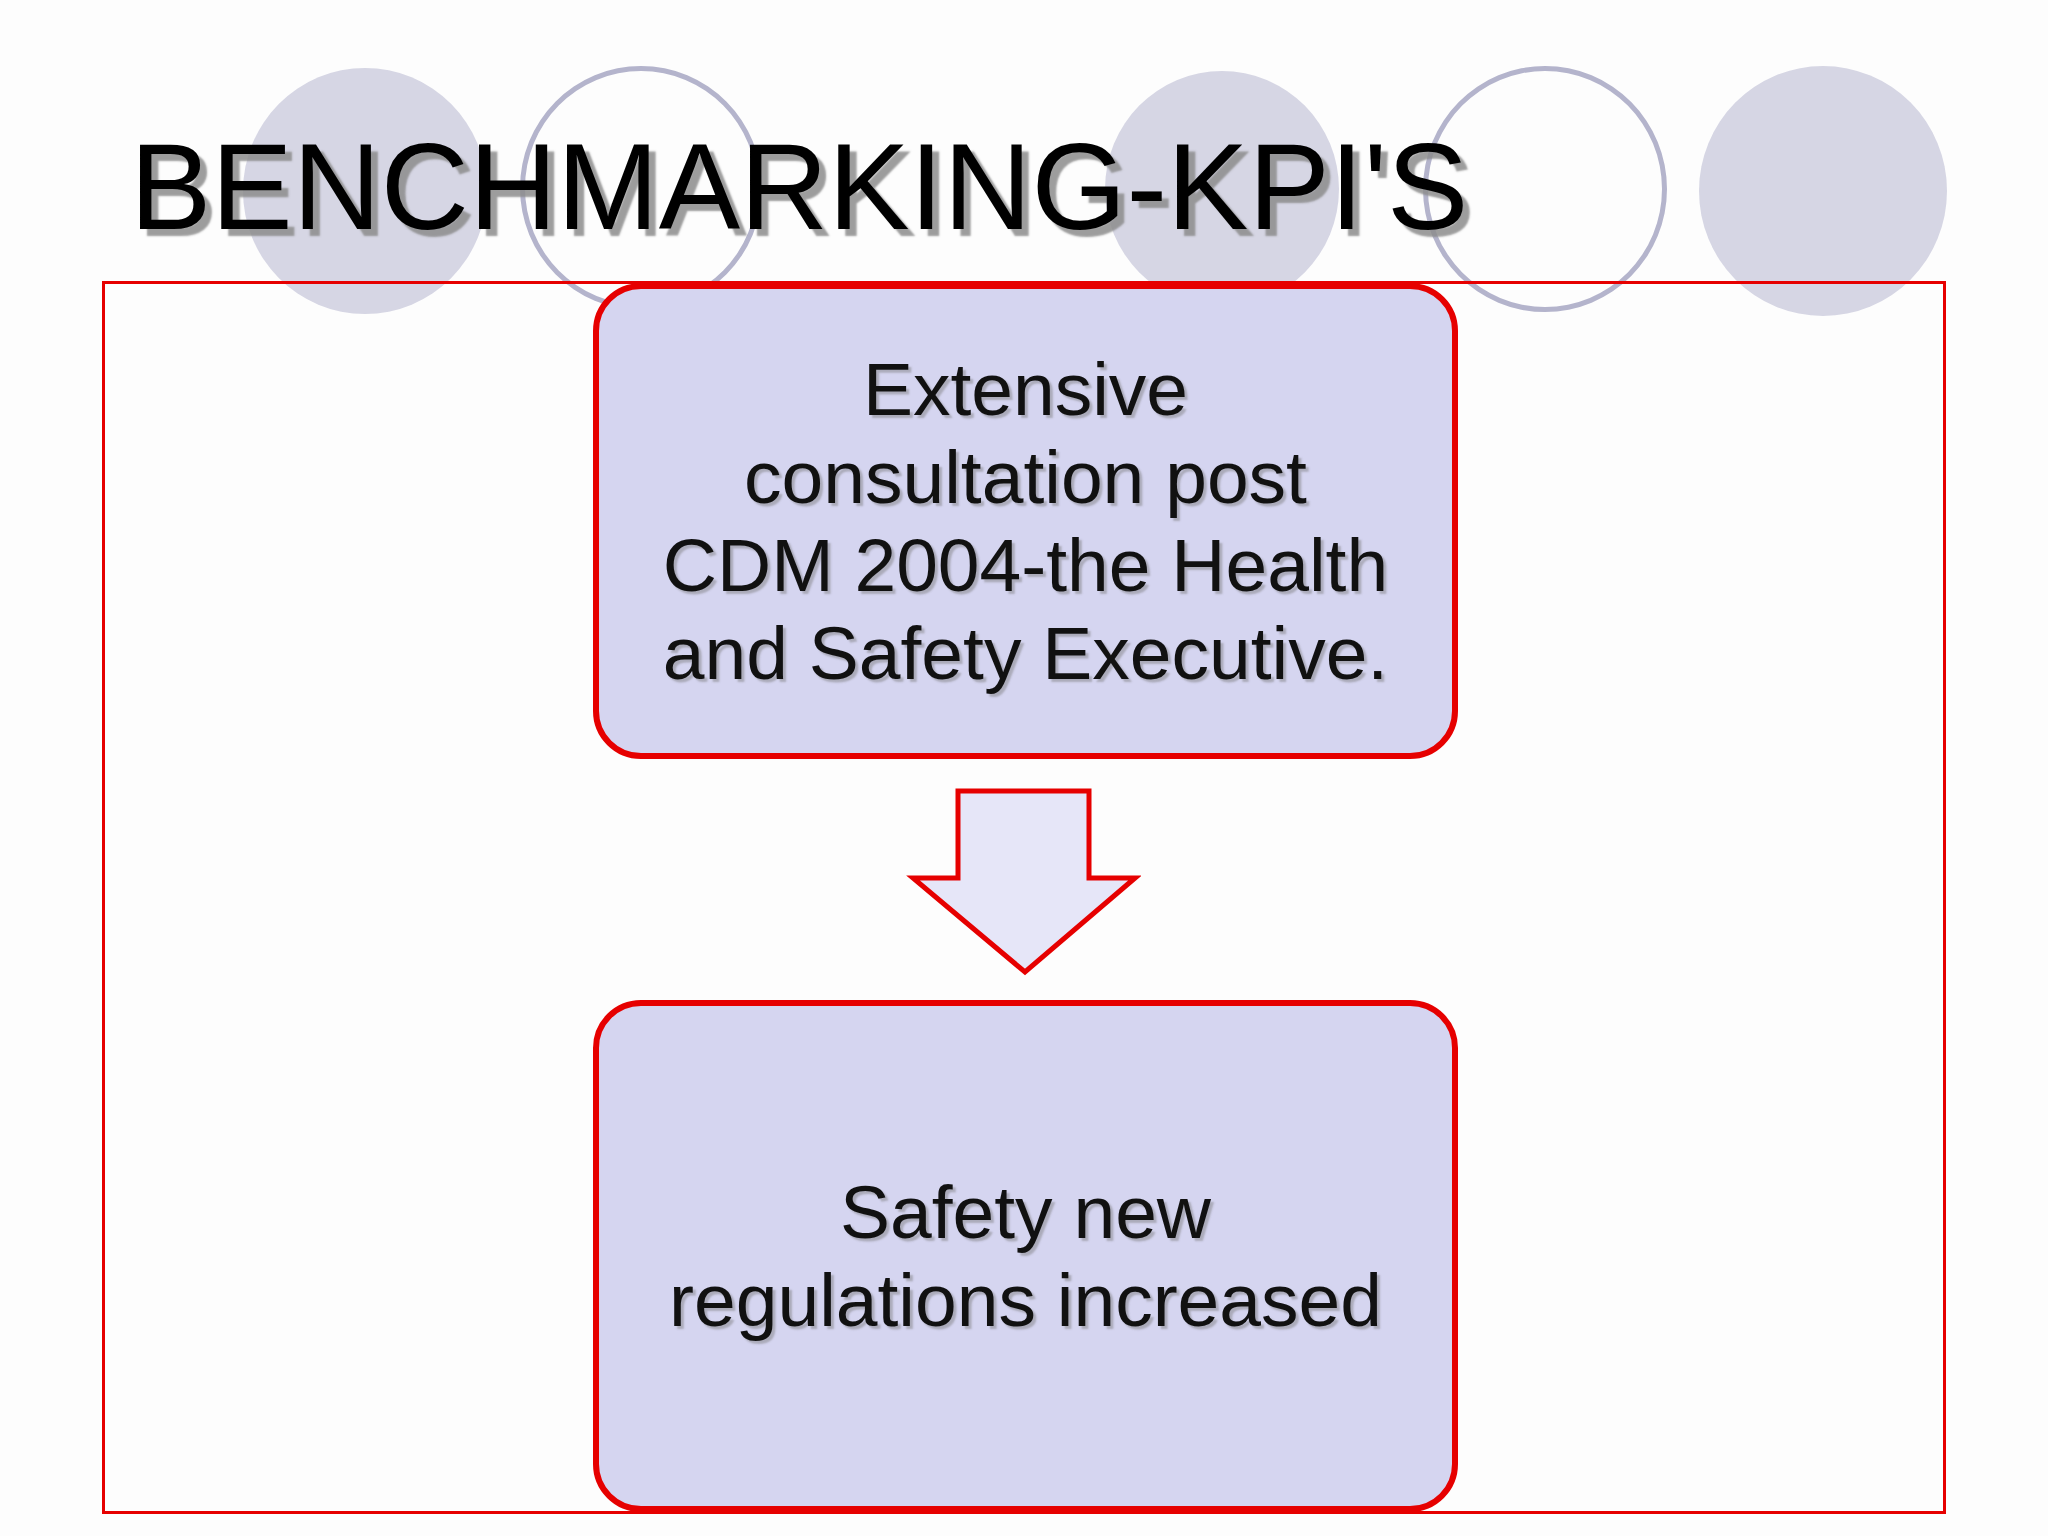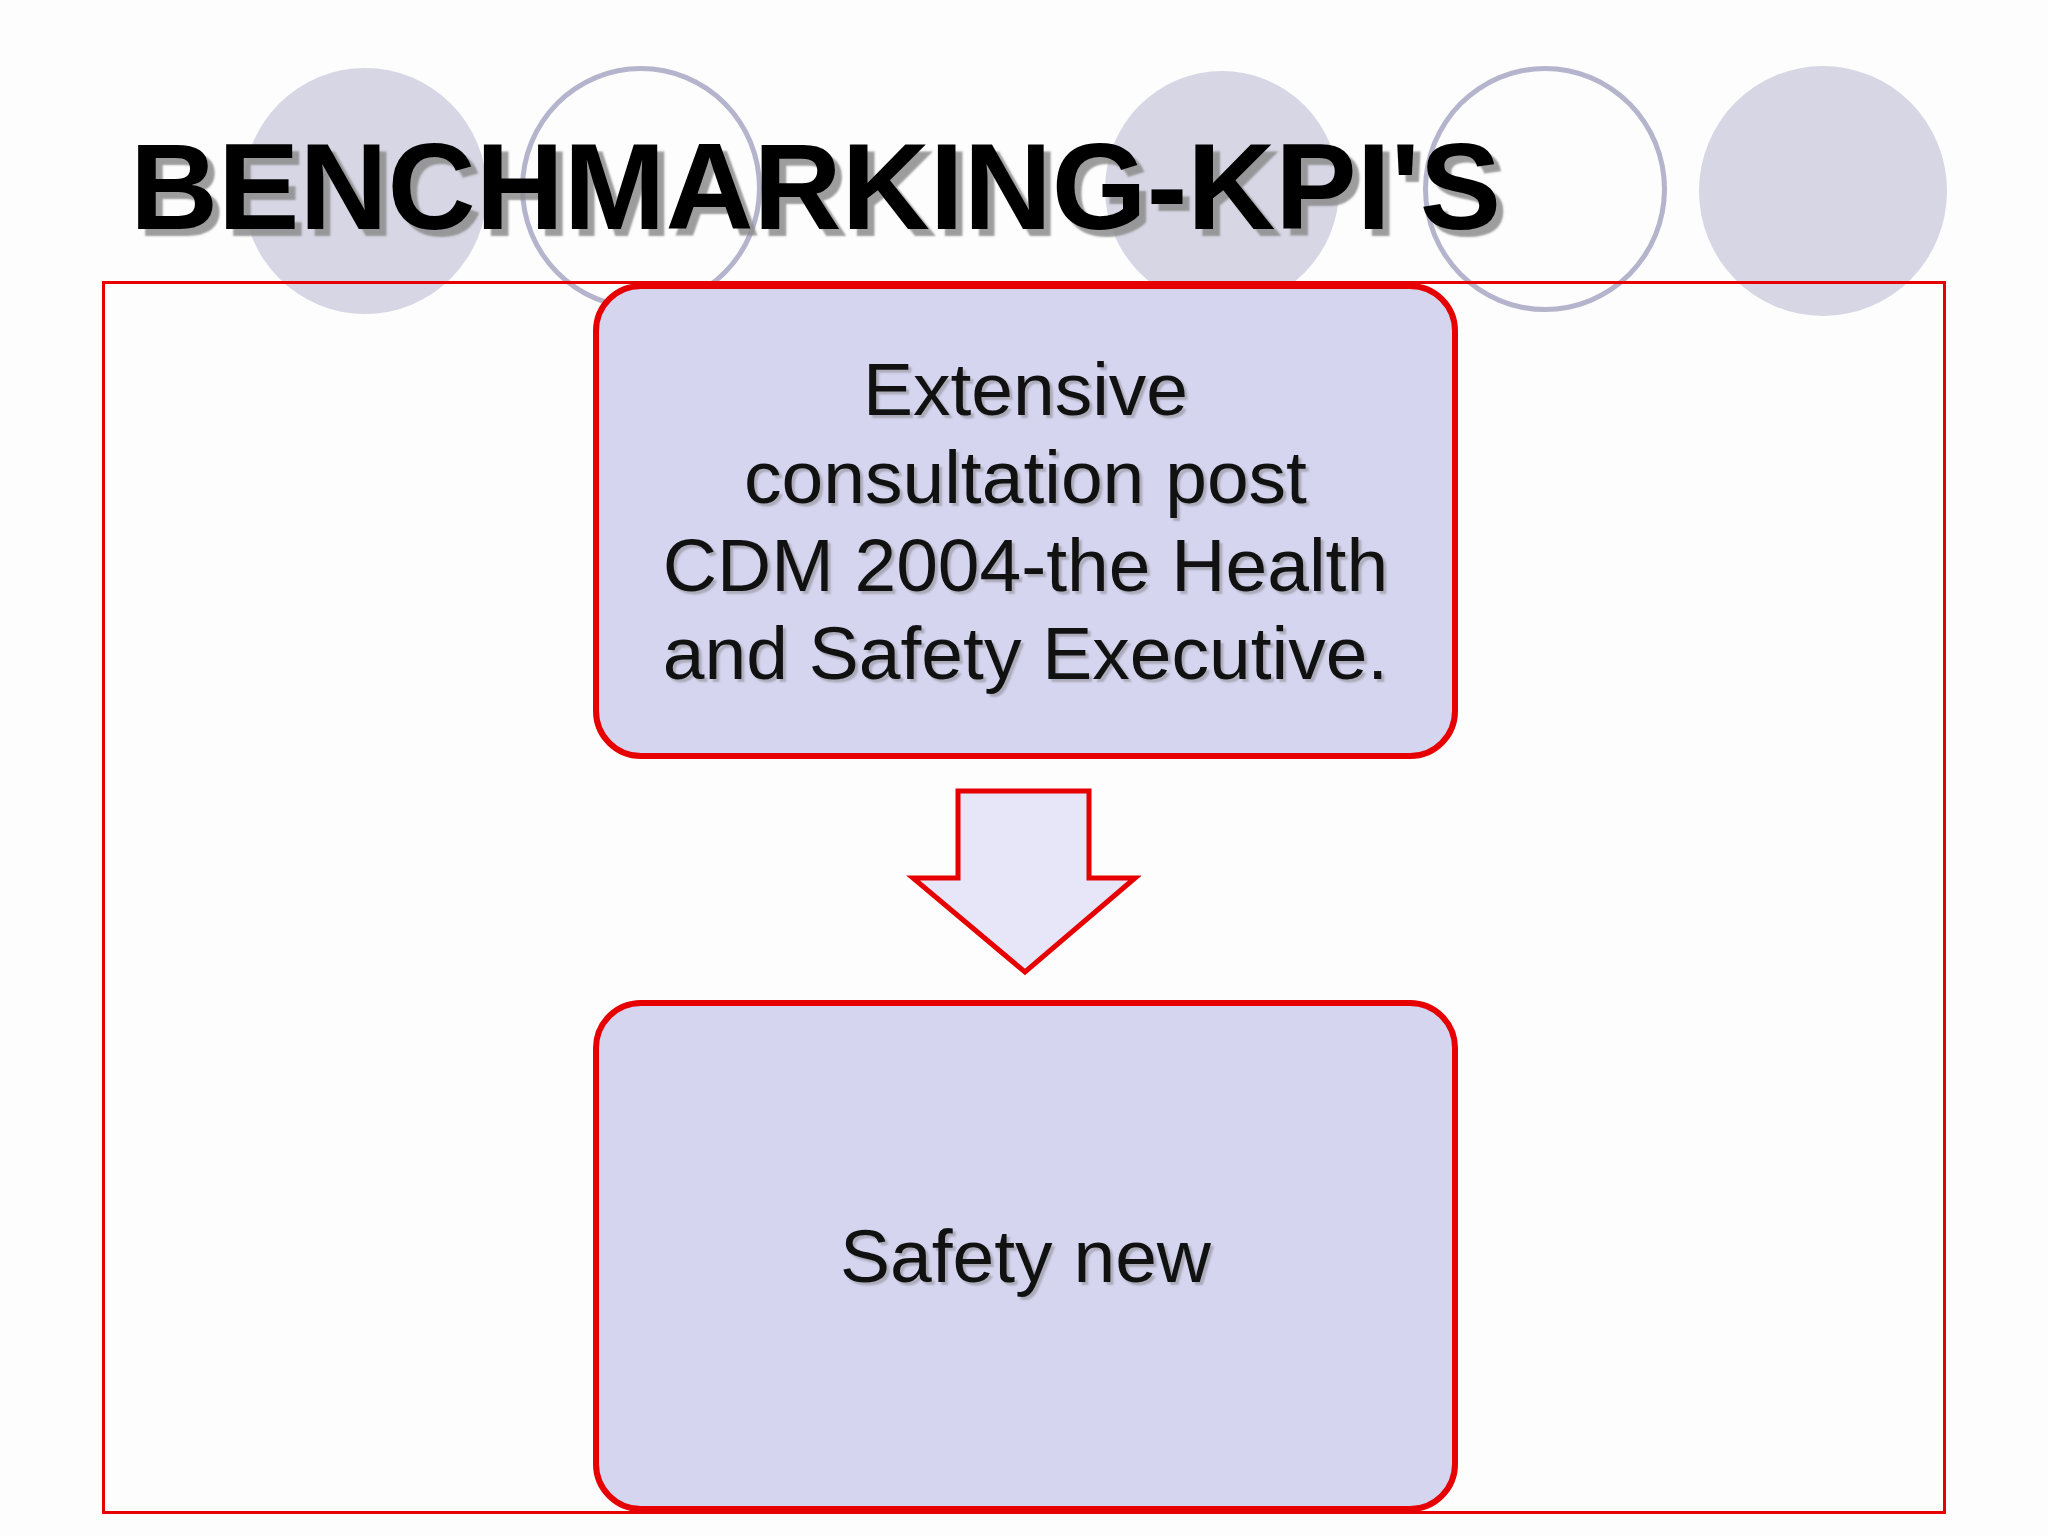--- a/index.html
+++ b/index.html
@@ -34,21 +34,21 @@
   .c2{left:520px;top:66px;width:242px;height:244px;}
   .c3{left:1105px;top:71px;width:234px;height:236px;}
   .c4{left:1423px;top:66px;width:244px;height:246px;}
   .c5{left:1699px;top:66px;width:248px;height:250px;}
   
   .title{
     position:absolute;
     left:130px;top:126px;
     z-index:3;
     font-size:122px;
-    font-weight:bold;
+    font-weight:normal;
     line-height:1;
     letter-spacing:0px;
     color:var(--title_color);
     text-shadow:7px 7px 2px rgba(140,140,140,0.85);
     white-space:nowrap;
   }
   
   .outer-frame{
     position:absolute;
     left:102px;top:281px;
@@ -116,15 +116,16 @@
     <span class="line">CDM 2004-the Health</span>
     <span class="line">and Safety Executive.</span>
   </div>
 
   <svg class="arrow-svg" viewBox="0 0 236 196" aria-hidden="true">
     <polygon points="53,6 184,6 184,93 230,93 120,187 8,93 53,93"></polygon>
   </svg>
 
   <div class="flowbox box2">
     <span class="line">Safety new</span>
+    <span class="line">regulations increased</span>
   </div>
 
 </div>
 
 </body></html>

